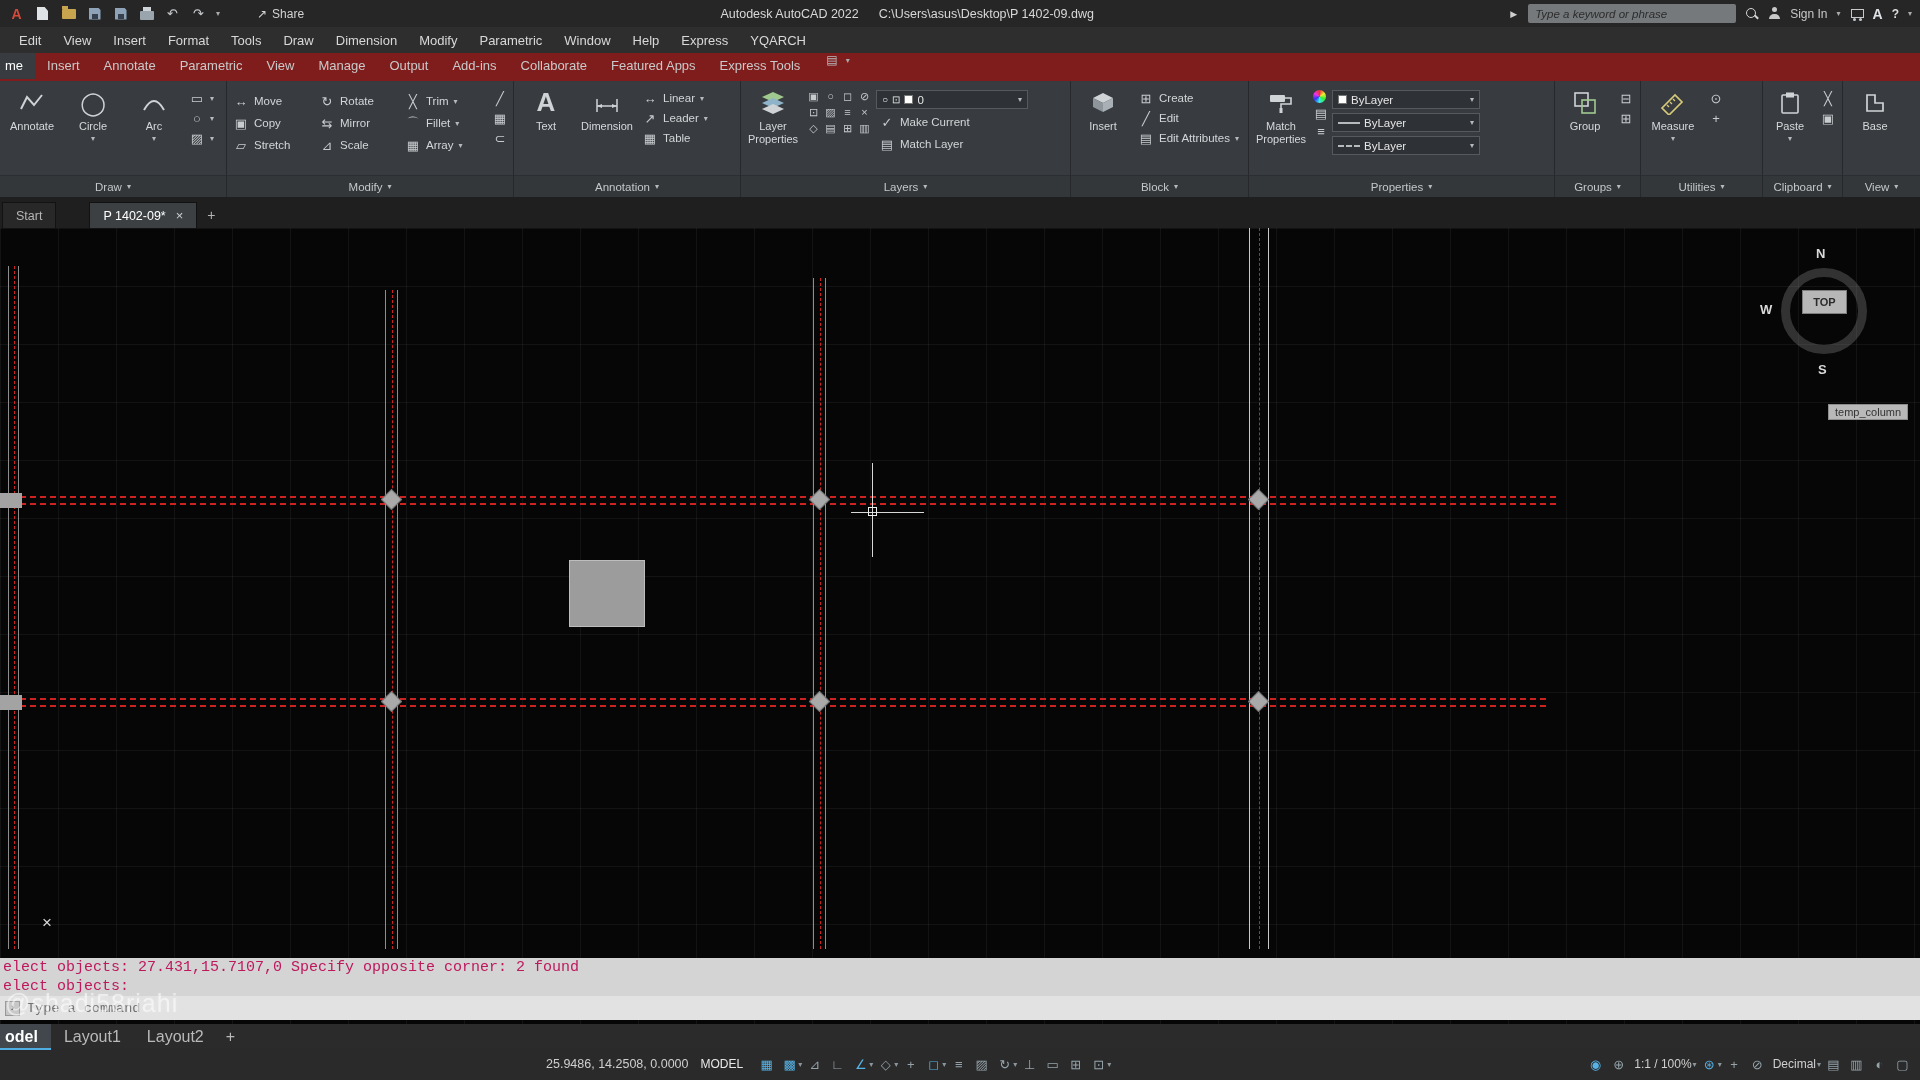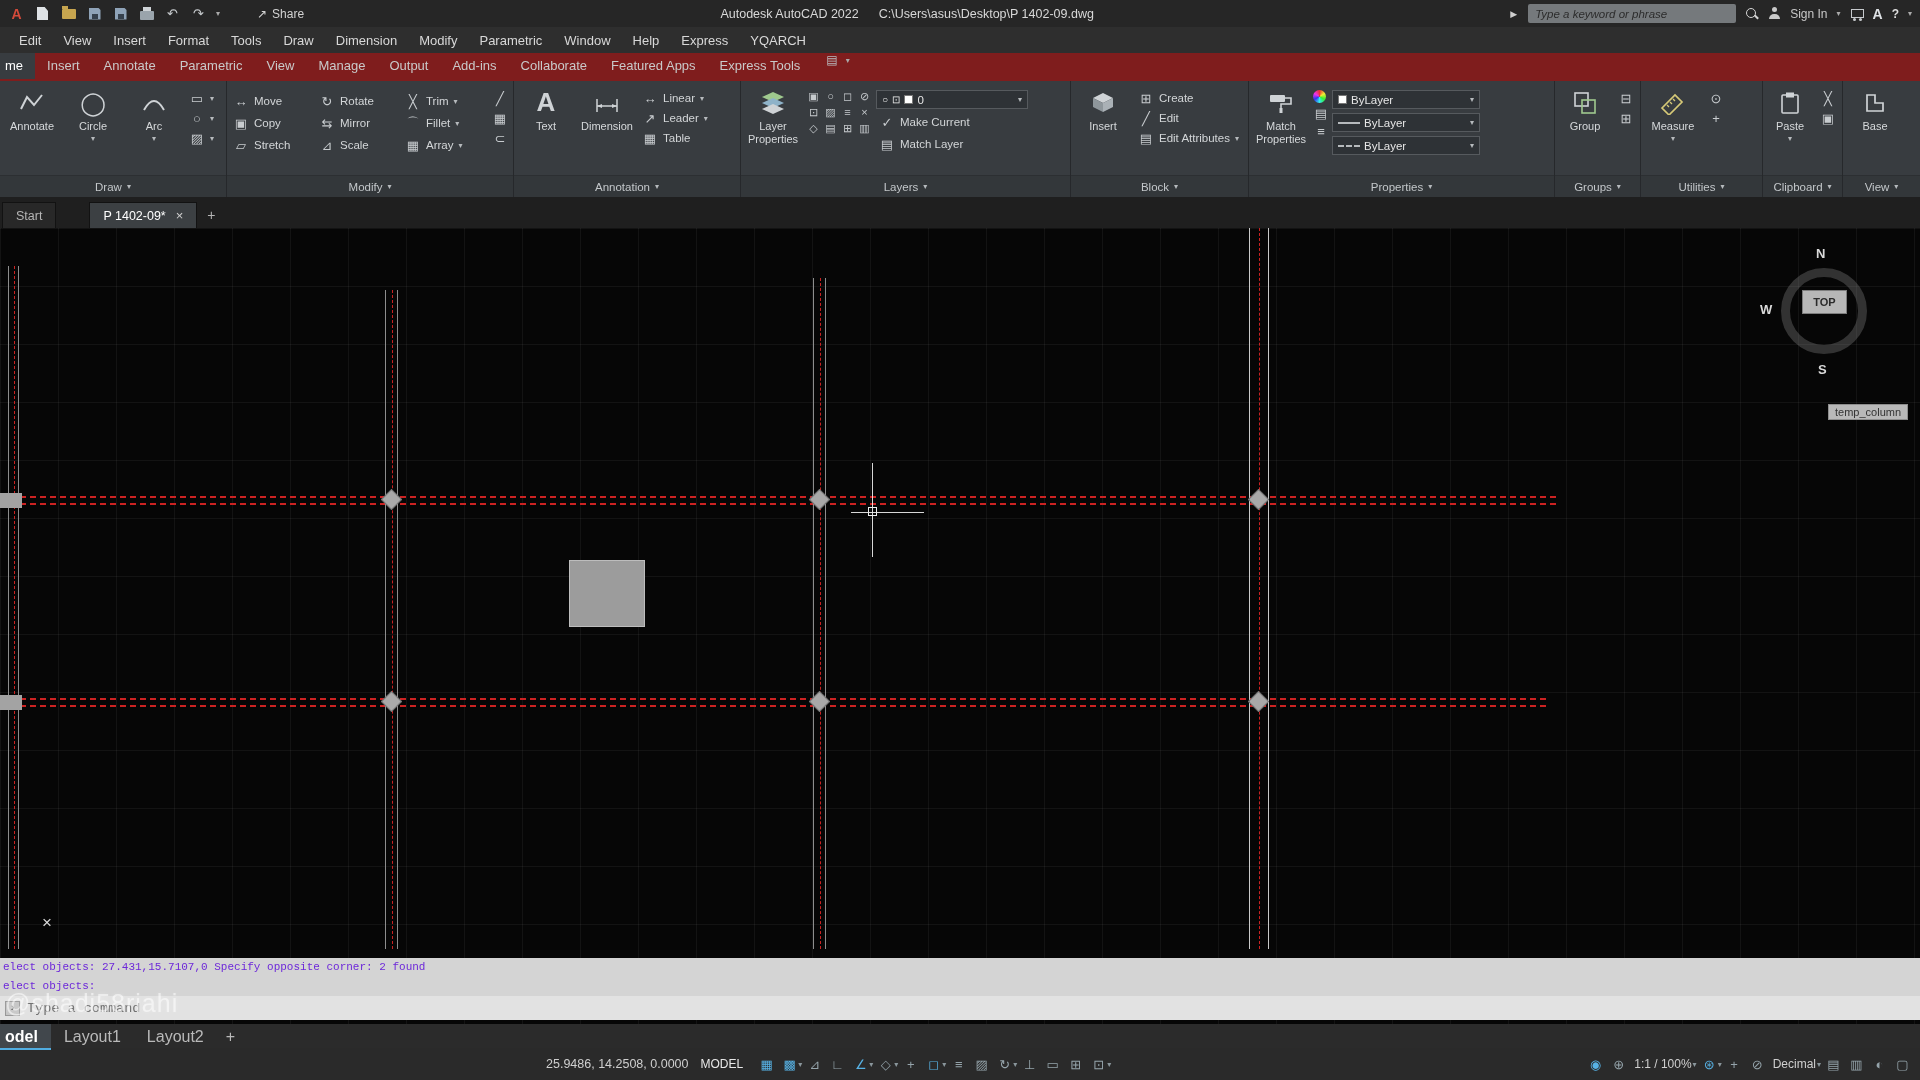--- a/index.html
+++ b/index.html
@@ -91,21 +91,21 @@
 .vc{position:absolute;left:1758px;top:18px;width:132px;height:136px;color:#d9d9d9}
 .vc-ring{position:absolute;left:23px;top:22px;width:86px;height:86px;border-radius:50%;border:9px solid rgba(135,135,135,.35)}
 .vc-n{position:absolute;top:0;left:58px;font-size:13px;font-weight:bold}
 .vc-w{position:absolute;top:56px;left:2px;font-size:13px;font-weight:bold}
 .vc-s{position:absolute;top:116px;left:60px;font-size:13px;font-weight:bold}
 .vc-top{position:absolute;left:44px;top:44px;width:45px;height:24px;background:#b7b7b7;border:1px solid #7d7d7d;color:#2b2b2b;font-weight:bold;font-size:11px;display:flex;align-items:center;justify-content:center}
 .ttip{position:absolute;left:1828px;top:176px;background:rgba(205,205,205,.9);border:1px solid #8e8e8e;color:#333;font-size:11px;padding:1px 6px}
 
 
 .cmd{position:absolute;left:0;right:0;bottom:4px}
-.cmdline{background:#d4d4d4;color:#6d28d9;font-family:"Liberation Mono",monospace;font-size:11px;height:19px;line-height:19px;padding-left:3px;white-space:pre}
+.cmdline{background:#d4d4d4;color:#be185d;font-family:"Liberation Mono",monospace;font-size:15px;height:19px;line-height:19px;padding-left:3px;white-space:pre}
 .cmdprompt{background:#e2e2e2;height:24px;display:flex;align-items:center;gap:7px;color:#6b6b6b;font-family:"Liberation Mono",monospace;font-size:13.5px;padding-left:5px}
 .cmdicon{width:15px;height:15px;background:#c4c4c4;border:1px solid #979797;display:flex;align-items:center;justify-content:center;color:#444;font-size:11px;font-weight:bold}
 .watermark{position:absolute;left:5px;bottom:6px;font-size:25px;color:rgba(255,255,255,.55);letter-spacing:1px;text-shadow:0 0 4px rgba(255,255,255,.25)}
 
 
 .ltabs{height:24px;background:#2b2b2b;display:flex;align-items:flex-start;color:#b9b9b9;font-size:16px}
 .ltab{padding:4px 13px}
 .ltab.active{background:#41474c;color:#fff;box-shadow:inset 0 -2px 0 #51aee2;padding-left:5px;font-weight:bold}
 .ltab-add{padding:4px 9px;color:#b9b9b9}
 .statusbar{height:32px;background:#2a2a2a;display:flex;align-items:center;color:#c4c4c4;font-size:12px;padding:0 6px;overflow:hidden}

